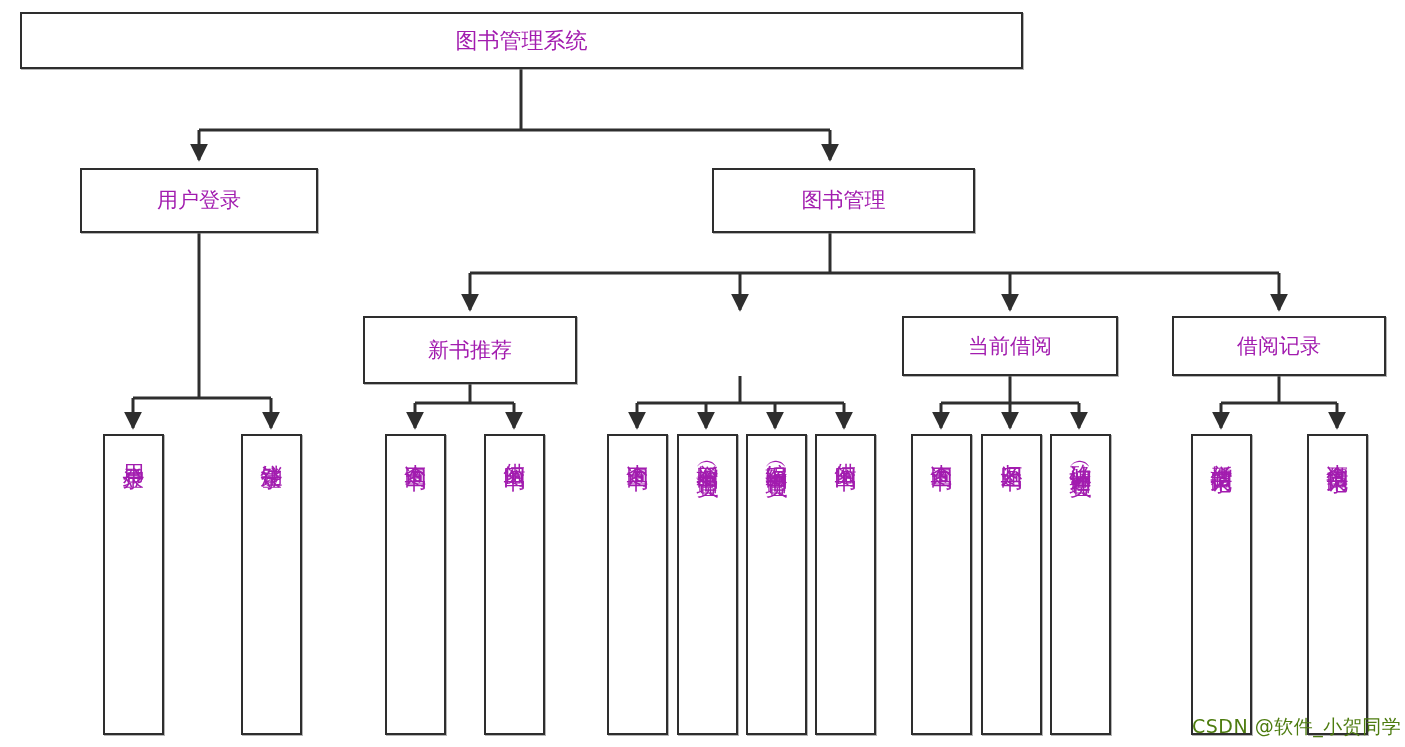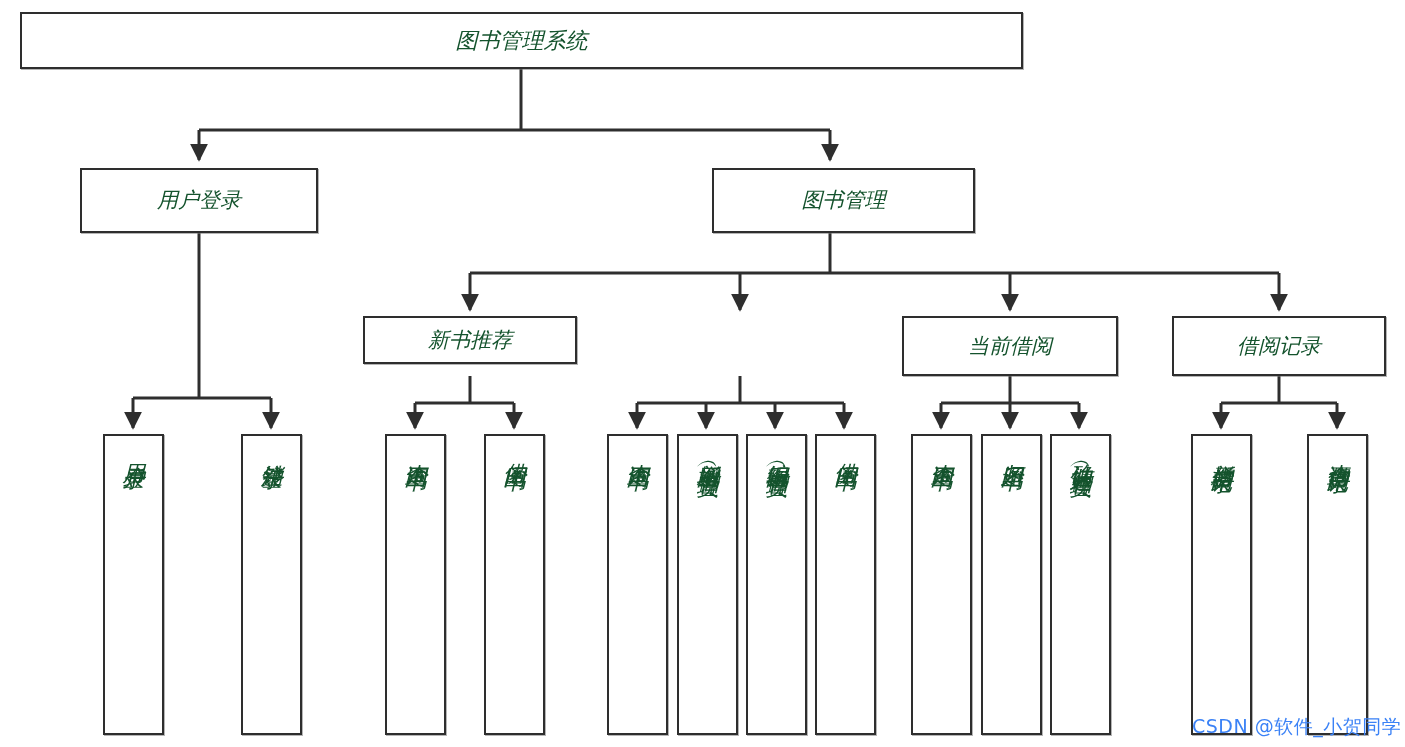--- a/index.html
+++ b/index.html
@@ -31,25 +31,24 @@
     box-sizing: border-box;
     background: #ffffff;
     border: 2px solid #2e2e2e;
     box-shadow: 1px 1px 0 rgba(120,120,120,0.55);
     display: flex;
     align-items: center;
     justify-content: center;
     z-index: 2;
   }
   .node-label {
-    color: #14532d;
+    color: #a21caf;
     line-height: 1.18;
     text-align: center;
     white-space: nowrap;
-    font-style: italic;
   }
   
   .node.horizontal .node-label {
     font-size: 21px;
   }
   .node.root .node-label {
     font-size: 22px;
   }
   
   .node.leaf {
@@ -60,21 +59,21 @@
   .node.leaf .node-label {
     writing-mode: vertical-rl;
     text-orientation: upright;
     font-size: 22px;
     letter-spacing: 2px;
     line-height: 1;
     white-space: nowrap;
   }
   .watermark {
     position: absolute;
-    color: #3b82f6;
+    color: #4d7c0f;
     font-size: 19px;
     letter-spacing: 0.5px;
     white-space: nowrap;
     z-index: 5;
     font-family: "DejaVu Sans", "Liberation Sans", sans-serif;
   }
 </style>
 </head>
 <body>
 
@@ -134,21 +133,21 @@
     <span class="node-label">图书管理系统</span>
   </div>
 
   <div class="node horizontal" style="left:80px; top:168px; width:238px; height:65px;">
     <span class="node-label">用户登录</span>
   </div>
   <div class="node horizontal" style="left:712px; top:168px; width:263px; height:65px;">
     <span class="node-label">图书管理</span>
   </div>
 
-  <div class="node horizontal" style="left:363px; top:316px; width:214px; height:48px;">
+  <div class="node horizontal" style="left:363px; top:316px; width:214px; height:68px;">
     <span class="node-label">新书推荐</span>
   </div>
   <div class="node horizontal" style="left:902px; top:316px; width:216px; height:60px;">
     <span class="node-label">当前借阅</span>
   </div>
   <div class="node horizontal" style="left:1172px; top:316px; width:214px; height:60px;">
     <span class="node-label">借阅记录</span>
   </div>
 
   <div class="node leaf" style="left:103px; top:434px; width:61px; height:301px;">

